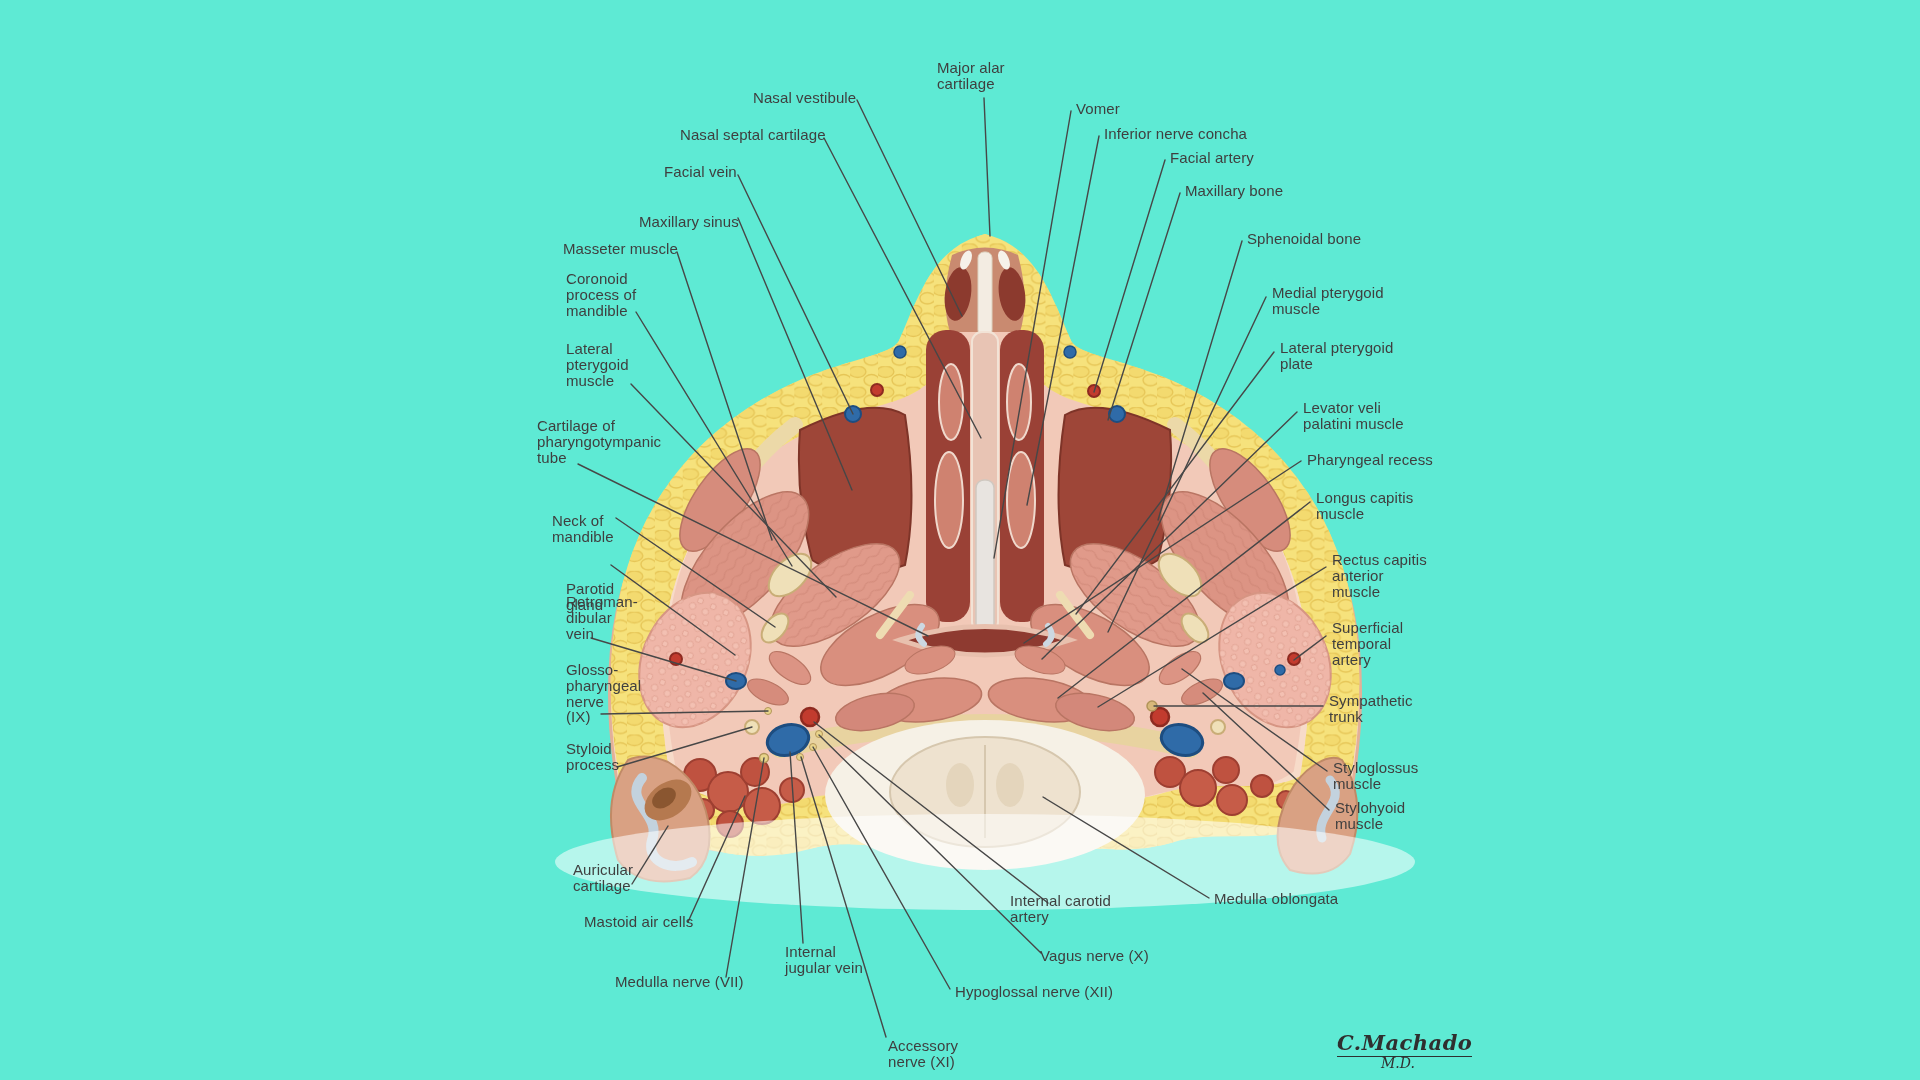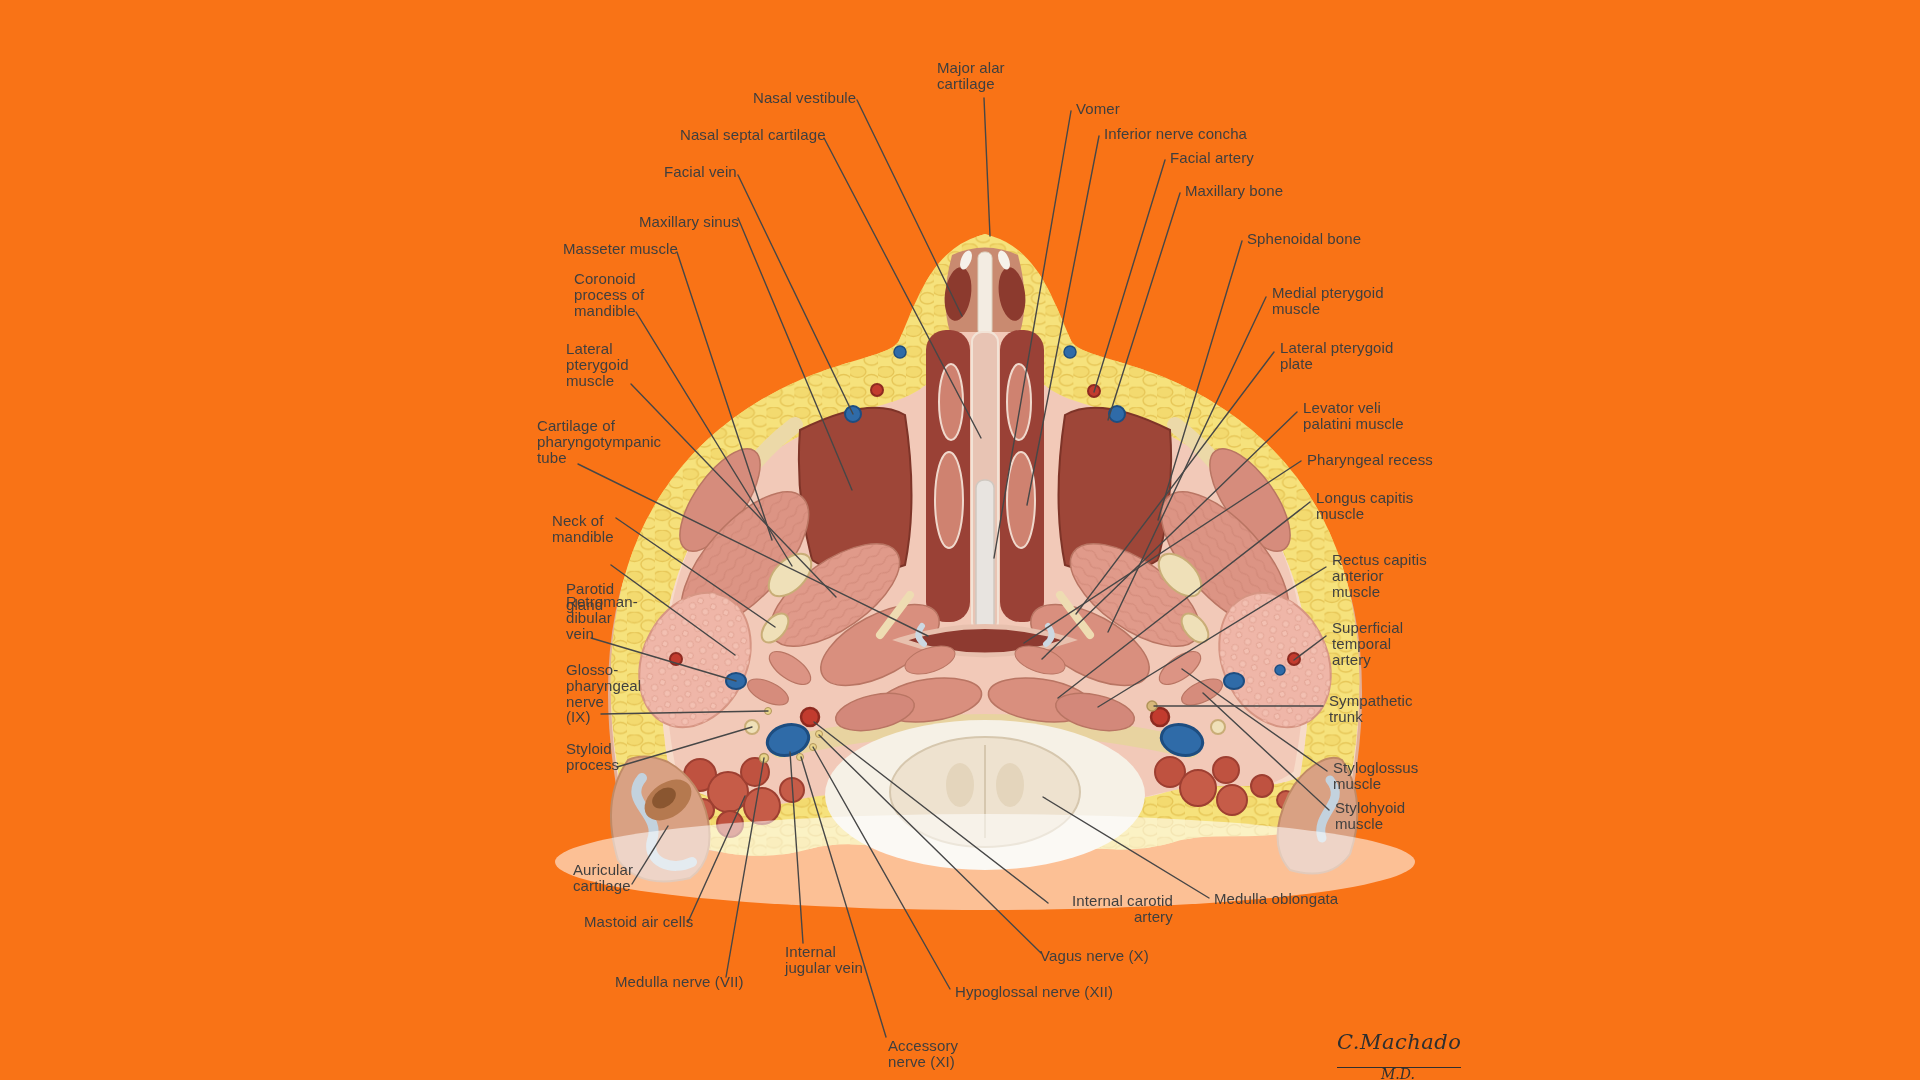--- a/index.html
+++ b/index.html
@@ -1,24 +1,24 @@
 <!DOCTYPE html>
 <html><head>
 <meta charset="utf-8">
 <style>
   html,body{margin:0;padding:0;background:#ffffff;}
-  #stage{position:relative;width:1920px;height:1080px;background:#f97316;overflow:hidden;
+  #stage{position:relative;width:1920px;height:1080px;background:#5eead4;overflow:hidden;
          font-family:"Liberation Sans",sans-serif;}
   #plate{position:absolute;left:0;top:0;width:1920px;height:1080px;}
   .anat-label{position:absolute;font-size:15px;line-height:15.8px;color:#3f3f3f;
               white-space:pre-line;letter-spacing:.1px;}
   .signature{position:absolute;font-family:"DejaVu Serif",serif;font-style:italic;
              color:#2f2f2f;}
-  .signature .artist{font-size:21px;font-weight:normal;letter-spacing:.5px;
-                     border-bottom:1.5px solid #2f2f2f;padding-bottom:13px;}
+  .signature .artist{font-size:21px;font-weight:bold;letter-spacing:.5px;
+                     border-bottom:1.5px solid #2f2f2f;padding-bottom:1px;}
   .signature .creds{font-size:14px;margin-left:44px;margin-top:-2px;}
 </style>
 </head>
 <body>
 
 <div id="stage">
 
   <svg id="plate" viewBox="0 0 1920 1080" xmlns="http://www.w3.org/2000/svg">
     <defs>
       <pattern id="fatp" width="30" height="22" patternUnits="userSpaceOnUse">
@@ -267,21 +267,21 @@
   </svg>
 
   <div id="labels">
       <div class="anat-label" style="left: 937px; top: 60px;">Major alar
 cartilage</div>
       <div class="anat-label" style="left: 753px; top: 90px;">Nasal vestibule</div>
       <div class="anat-label" style="left: 680px; top: 127px;">Nasal septal cartilage</div>
       <div class="anat-label" style="left: 664px; top: 164px;">Facial vein</div>
       <div class="anat-label" style="left: 639px; top: 214px;">Maxillary sinus</div>
       <div class="anat-label" style="left: 563px; top: 241px;">Masseter muscle</div>
-      <div class="anat-label" style="left: 566px; top: 271px; margin-left: 8px;">Coronoid
+      <div class="anat-label" style="left: 566px; top: 271px;">Coronoid
 process of
 mandible</div>
       <div class="anat-label" style="left: 566px; top: 341px;">Lateral
 pterygoid
 muscle</div>
       <div class="anat-label" style="left: 537px; top: 418px;">Cartilage of
 pharyngotympanic
 tube</div>
       <div class="anat-label" style="left: 552px; top: 513px;">Neck of
 mandible</div>
@@ -299,21 +299,21 @@
       <div class="anat-label" style="left: 573px; top: 862px;">Auricular
 cartilage</div>
       <div class="anat-label" style="left: 584px; top: 914px;">Mastoid air cells</div>
       <div class="anat-label" style="left: 615px; top: 974px;">Medulla nerve (VII)</div>
       <div class="anat-label" style="left: 785px; top: 944px;">Internal
 jugular vein</div>
       <div class="anat-label" style="left: 888px; top: 1038px;">Accessory
 nerve (XI)</div>
       <div class="anat-label" style="left: 955px; top: 984px;">Hypoglossal nerve (XII)</div>
       <div class="anat-label" style="left: 1040px; top: 948px;">Vagus nerve (X)</div>
-      <div class="anat-label" style="left: 1072px; top: 893px; text-align: right;">Internal carotid
+      <div class="anat-label" style="left: 1010px; top: 893px;">Internal carotid
 artery</div>
       <div class="anat-label" style="left: 1214px; top: 891px;">Medulla oblongata</div>
       <div class="anat-label" style="left: 1076px; top: 101px;">Vomer</div>
       <div class="anat-label" style="left: 1104px; top: 126px;">Inferior nerve concha</div>
       <div class="anat-label" style="left: 1170px; top: 150px;">Facial artery</div>
       <div class="anat-label" style="left: 1185px; top: 183px;">Maxillary bone</div>
       <div class="anat-label" style="left: 1247px; top: 231px;">Sphenoidal bone</div>
       <div class="anat-label" style="left: 1272px; top: 285px;">Medial pterygoid
 muscle</div>
       <div class="anat-label" style="left: 1280px; top: 340px;">Lateral pterygoid

